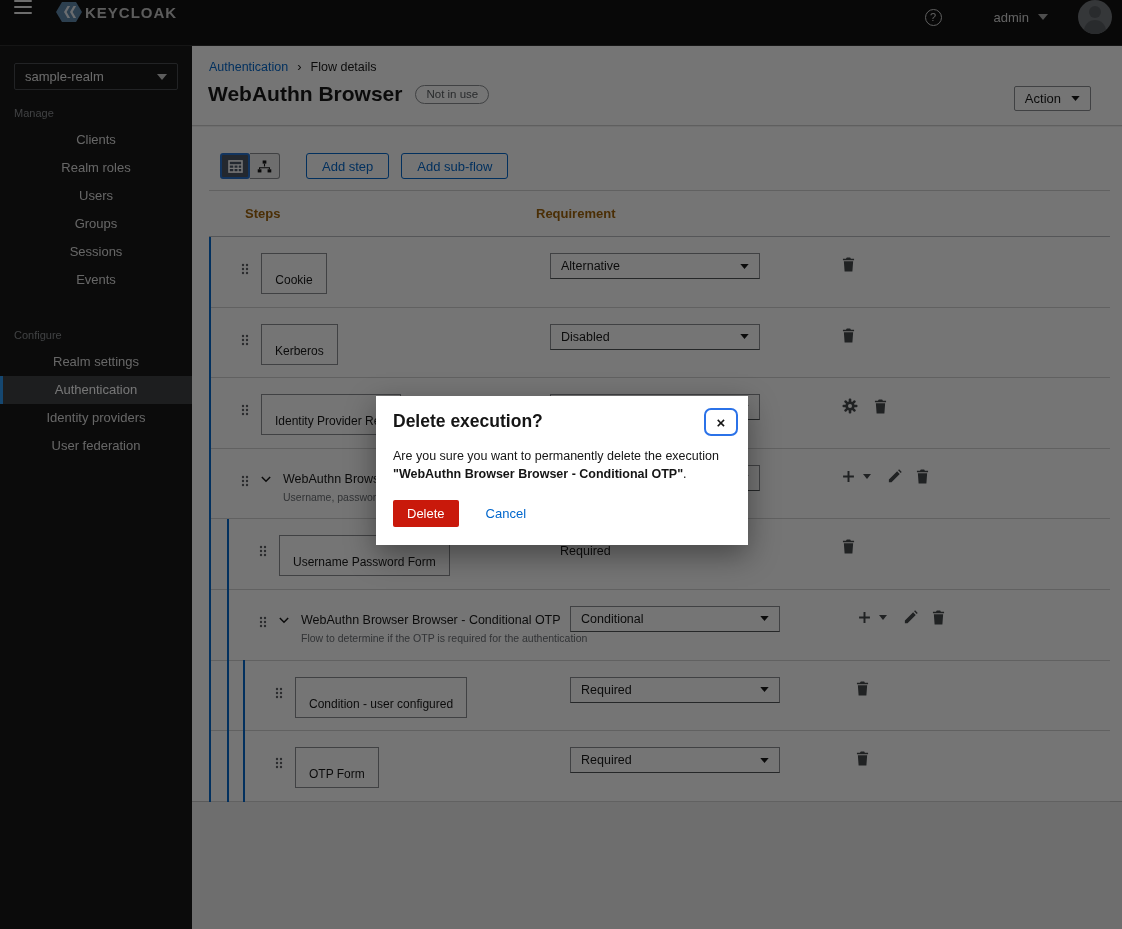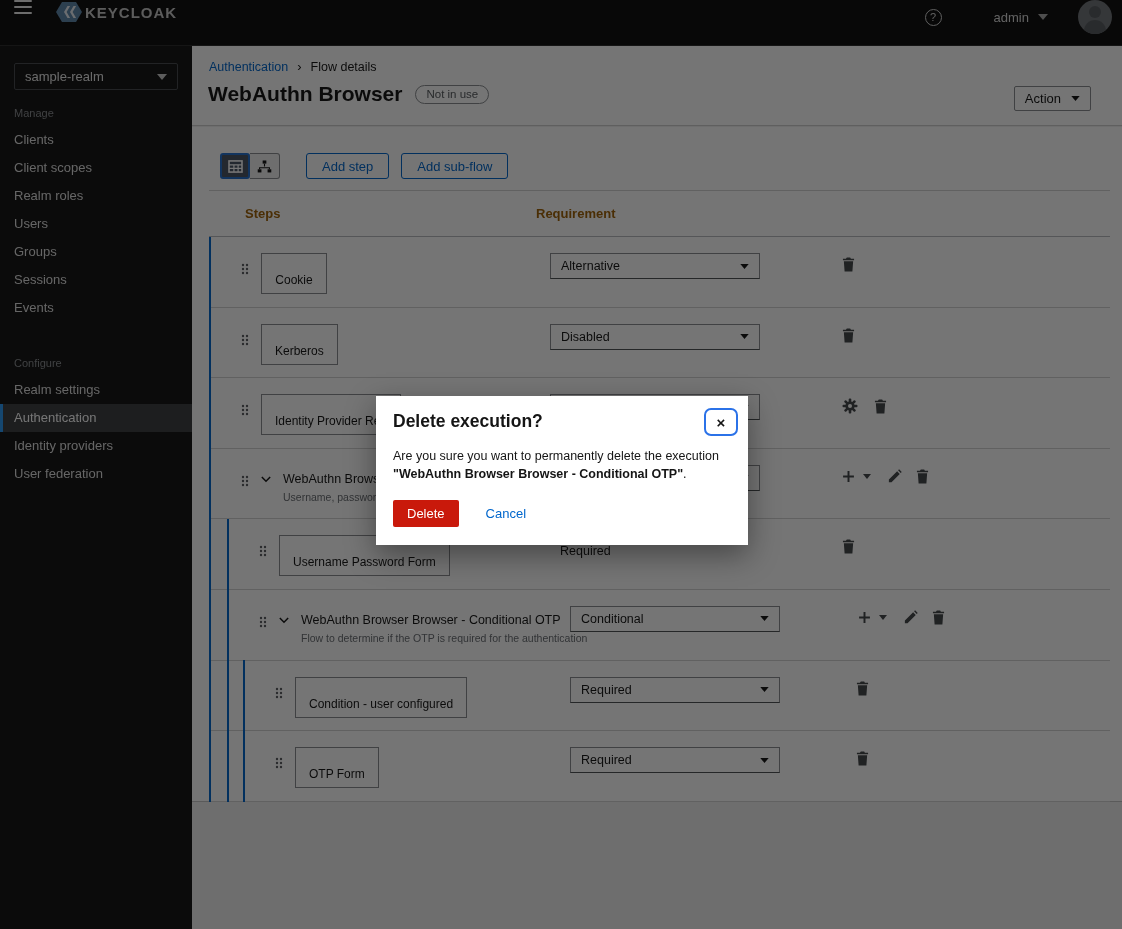--- a/index.html
+++ b/index.html
@@ -24,21 +24,21 @@
     position:relative;overflow:hidden;}
   .avatar .hd{position:absolute;left:11px;top:6px;width:12px;height:12px;border-radius:50%;background:#585c60;}
   .avatar .bd{position:absolute;left:6px;top:20px;width:22px;height:14px;border-radius:11px 11px 0 0;background:#585c60;}
 
   
   .sidebar{position:absolute;top:46px;left:0;bottom:0;width:192px;background:#151515;}
   .realm-btn{margin:17px 14px 0;width:164px;height:27px;background:transparent;
     border:1px solid #474a4e;border-radius:2px;color:#e6e6e6;font-size:13px;
     display:flex;align-items:center;justify-content:space-between;padding:0 10px;cursor:pointer;}
   .sec-label{padding:17px 14px 7px;font-size:11px;color:#8a8d90;}
-  .nav-item{display:block;padding:6px 14px 7px;font-size:13px;color:#dedede;cursor:pointer;text-decoration:none;}
+  .nav-item{display:block;padding:6px 14px 7px;font-size:13px;color:#dedede;cursor:pointer;text-decoration:none;text-align:center;}
   .nav-item.active{background:#3c3f42;border-left:3px solid #2b9af3;padding-left:11px;color:#fff;}
   .sec-gap{height:18px;}
 
   
   .content{position:absolute;top:46px;left:192px;right:0;bottom:0;background:#f0f0f0;}
   .page-head{position:absolute;top:0;left:0;right:0;height:80px;background:#fff;
     border-bottom:1px solid #cfcfcf;}
   .breadcrumb{padding:13px 0 0 17px;font-size:12.5px;display:flex;align-items:center;gap:9px;}
   .bc-link{color:#0066cc;cursor:pointer;text-decoration:none;}
   .bc-sep{color:#151515;font-size:13px;}
@@ -147,21 +147,20 @@
 
   <aside class="sidebar">
     <button class="realm-btn">
       <span>sample-realm</span>
       <svg width="10" height="6" viewBox="0 0 10 6">
           <path d="M0 0h10L5 6z" fill="#c9c9c9"></path>
         </svg>
     </button>
     <div class="sec-label">Manage</div>
     <a class="nav-item">Clients</a>
-    <a class="nav-item">Client scopes</a>
     <a class="nav-item">Realm roles</a>
     <a class="nav-item">Users</a>
     <a class="nav-item">Groups</a>
     <a class="nav-item">Sessions</a>
     <a class="nav-item">Events</a>
     <div class="sec-gap"></div>
     <div class="sec-label">Configure</div>
     <a class="nav-item">Realm settings</a>
     <a class="nav-item active">Authentication</a>
     <a class="nav-item">Identity providers</a>

